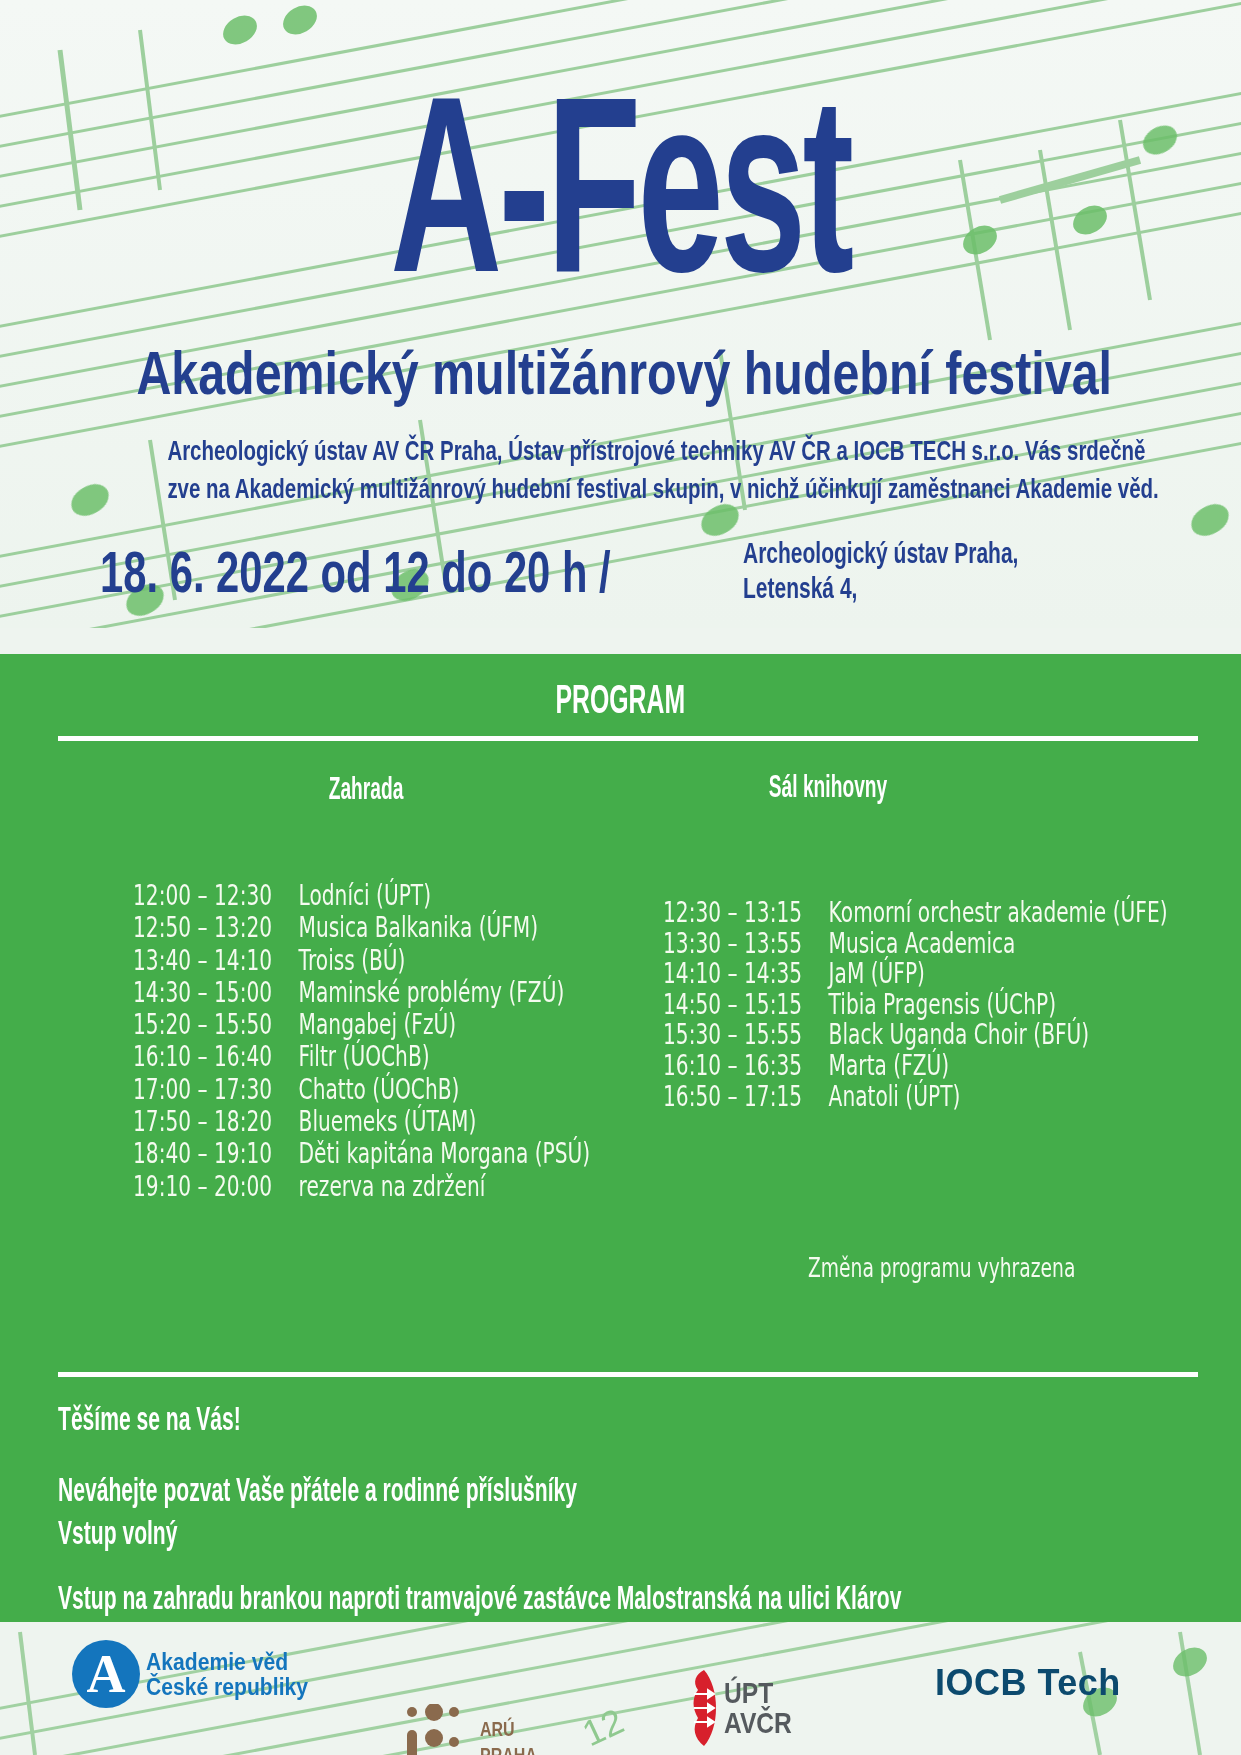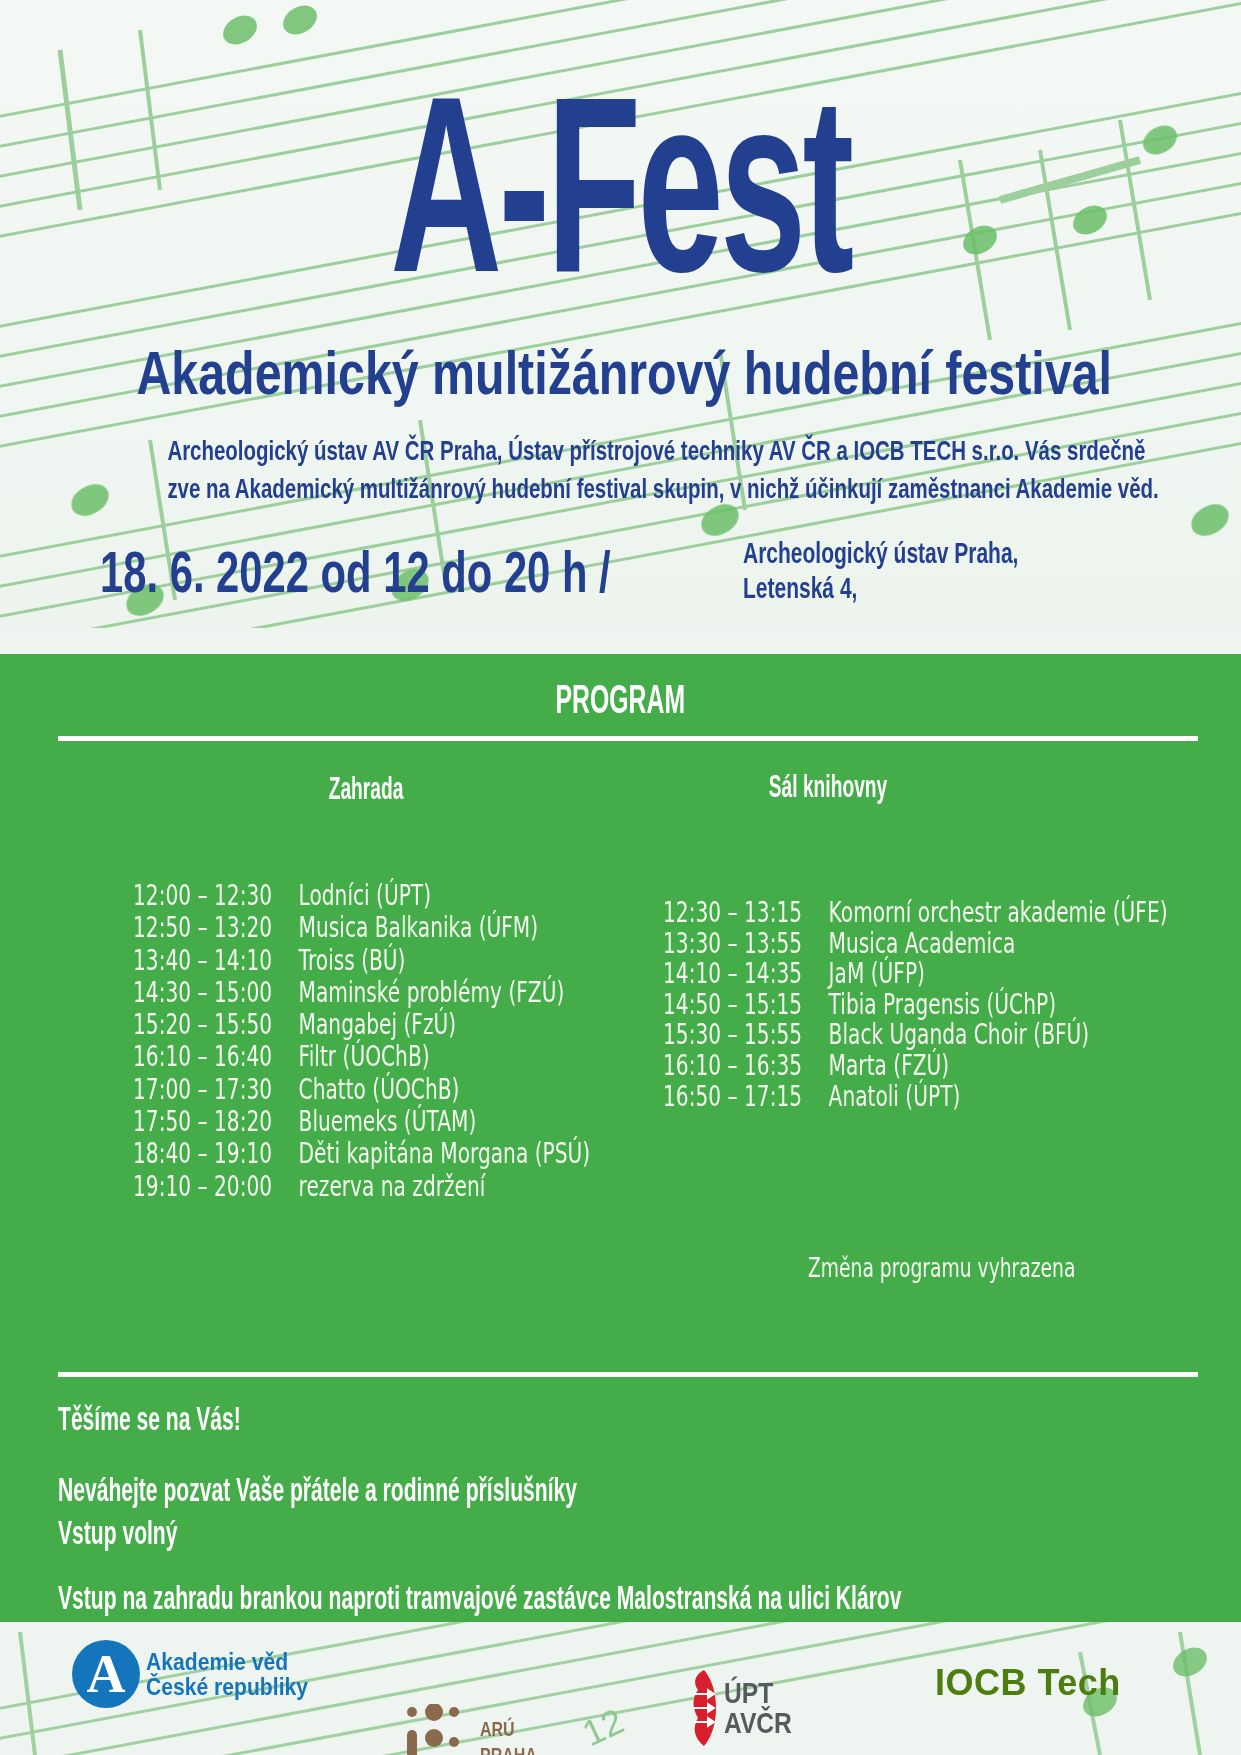--- a/index.html
+++ b/index.html
@@ -105,21 +105,21 @@
     font-size: 54px; line-height: 68px; text-align: center;
   }
   .av-text {
     margin-left: 6px; color: #1475bd; font-size: 24px; line-height: 25px; font-weight: bold;
     transform: scaleX(0.88); transform-origin: 0 50%;
   }
   .aru-text { margin-left: 20px; color: #8a6a4d; font-size: 20px; line-height: 26px; font-weight: bold;
     transform: scaleX(0.8); transform-origin: 0 50%; }
   .upt-text { margin-left: 4px; color: #555a5e; font-size: 30px; line-height: 30px; font-weight: bold;
     transform: scaleX(0.82); transform-origin: 0 50%; }
-  .iocb { color: #4d7c0f; font-size: 36px; font-weight: bold; letter-spacing: 0.5px; }
+  .iocb { color: #0c4a6e; font-size: 36px; font-weight: bold; letter-spacing: 0.5px; }
 </style>
 </head>
 <body>
 
 <div class="bg-top">
   <svg class="bg-svg" width="1241" height="628" viewBox="0 0 1241 628">
     <g stroke="#8fc98f" stroke-width="3" fill="none" opacity="0.85">
       <path d="M-20 120 L1260 -120"></path>
         <path d="M-20 150 L1260 -90"></path>
         <path d="M-20 180 L1260 -60"></path>

